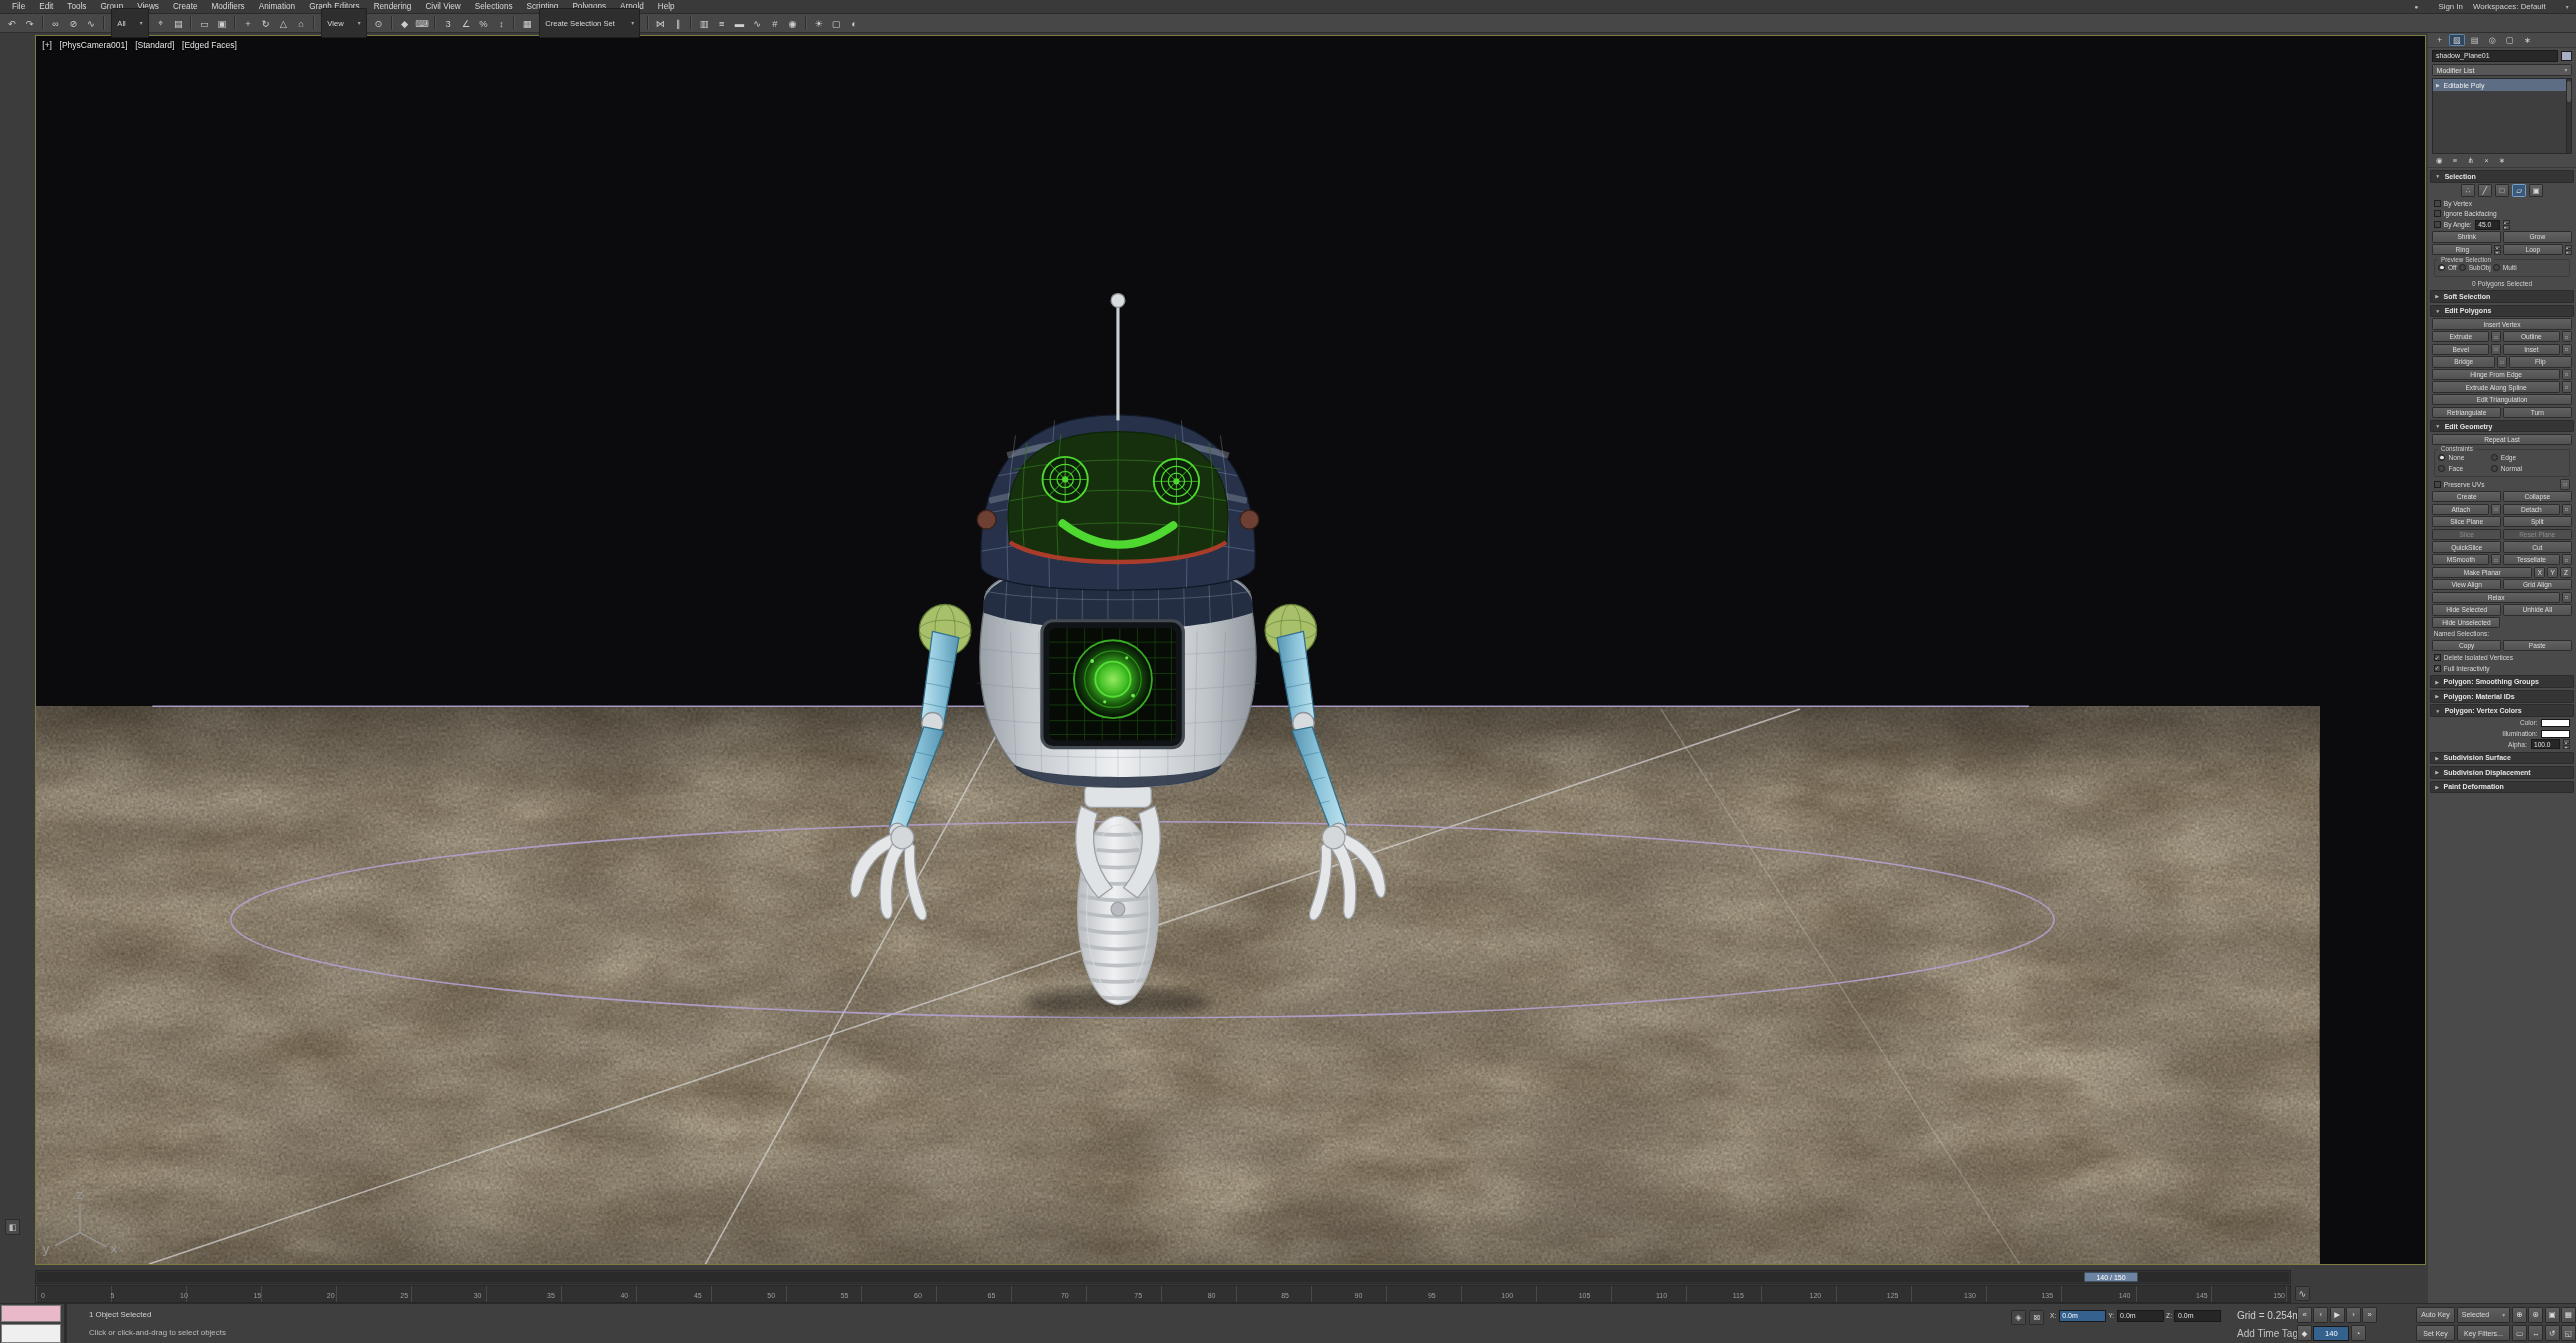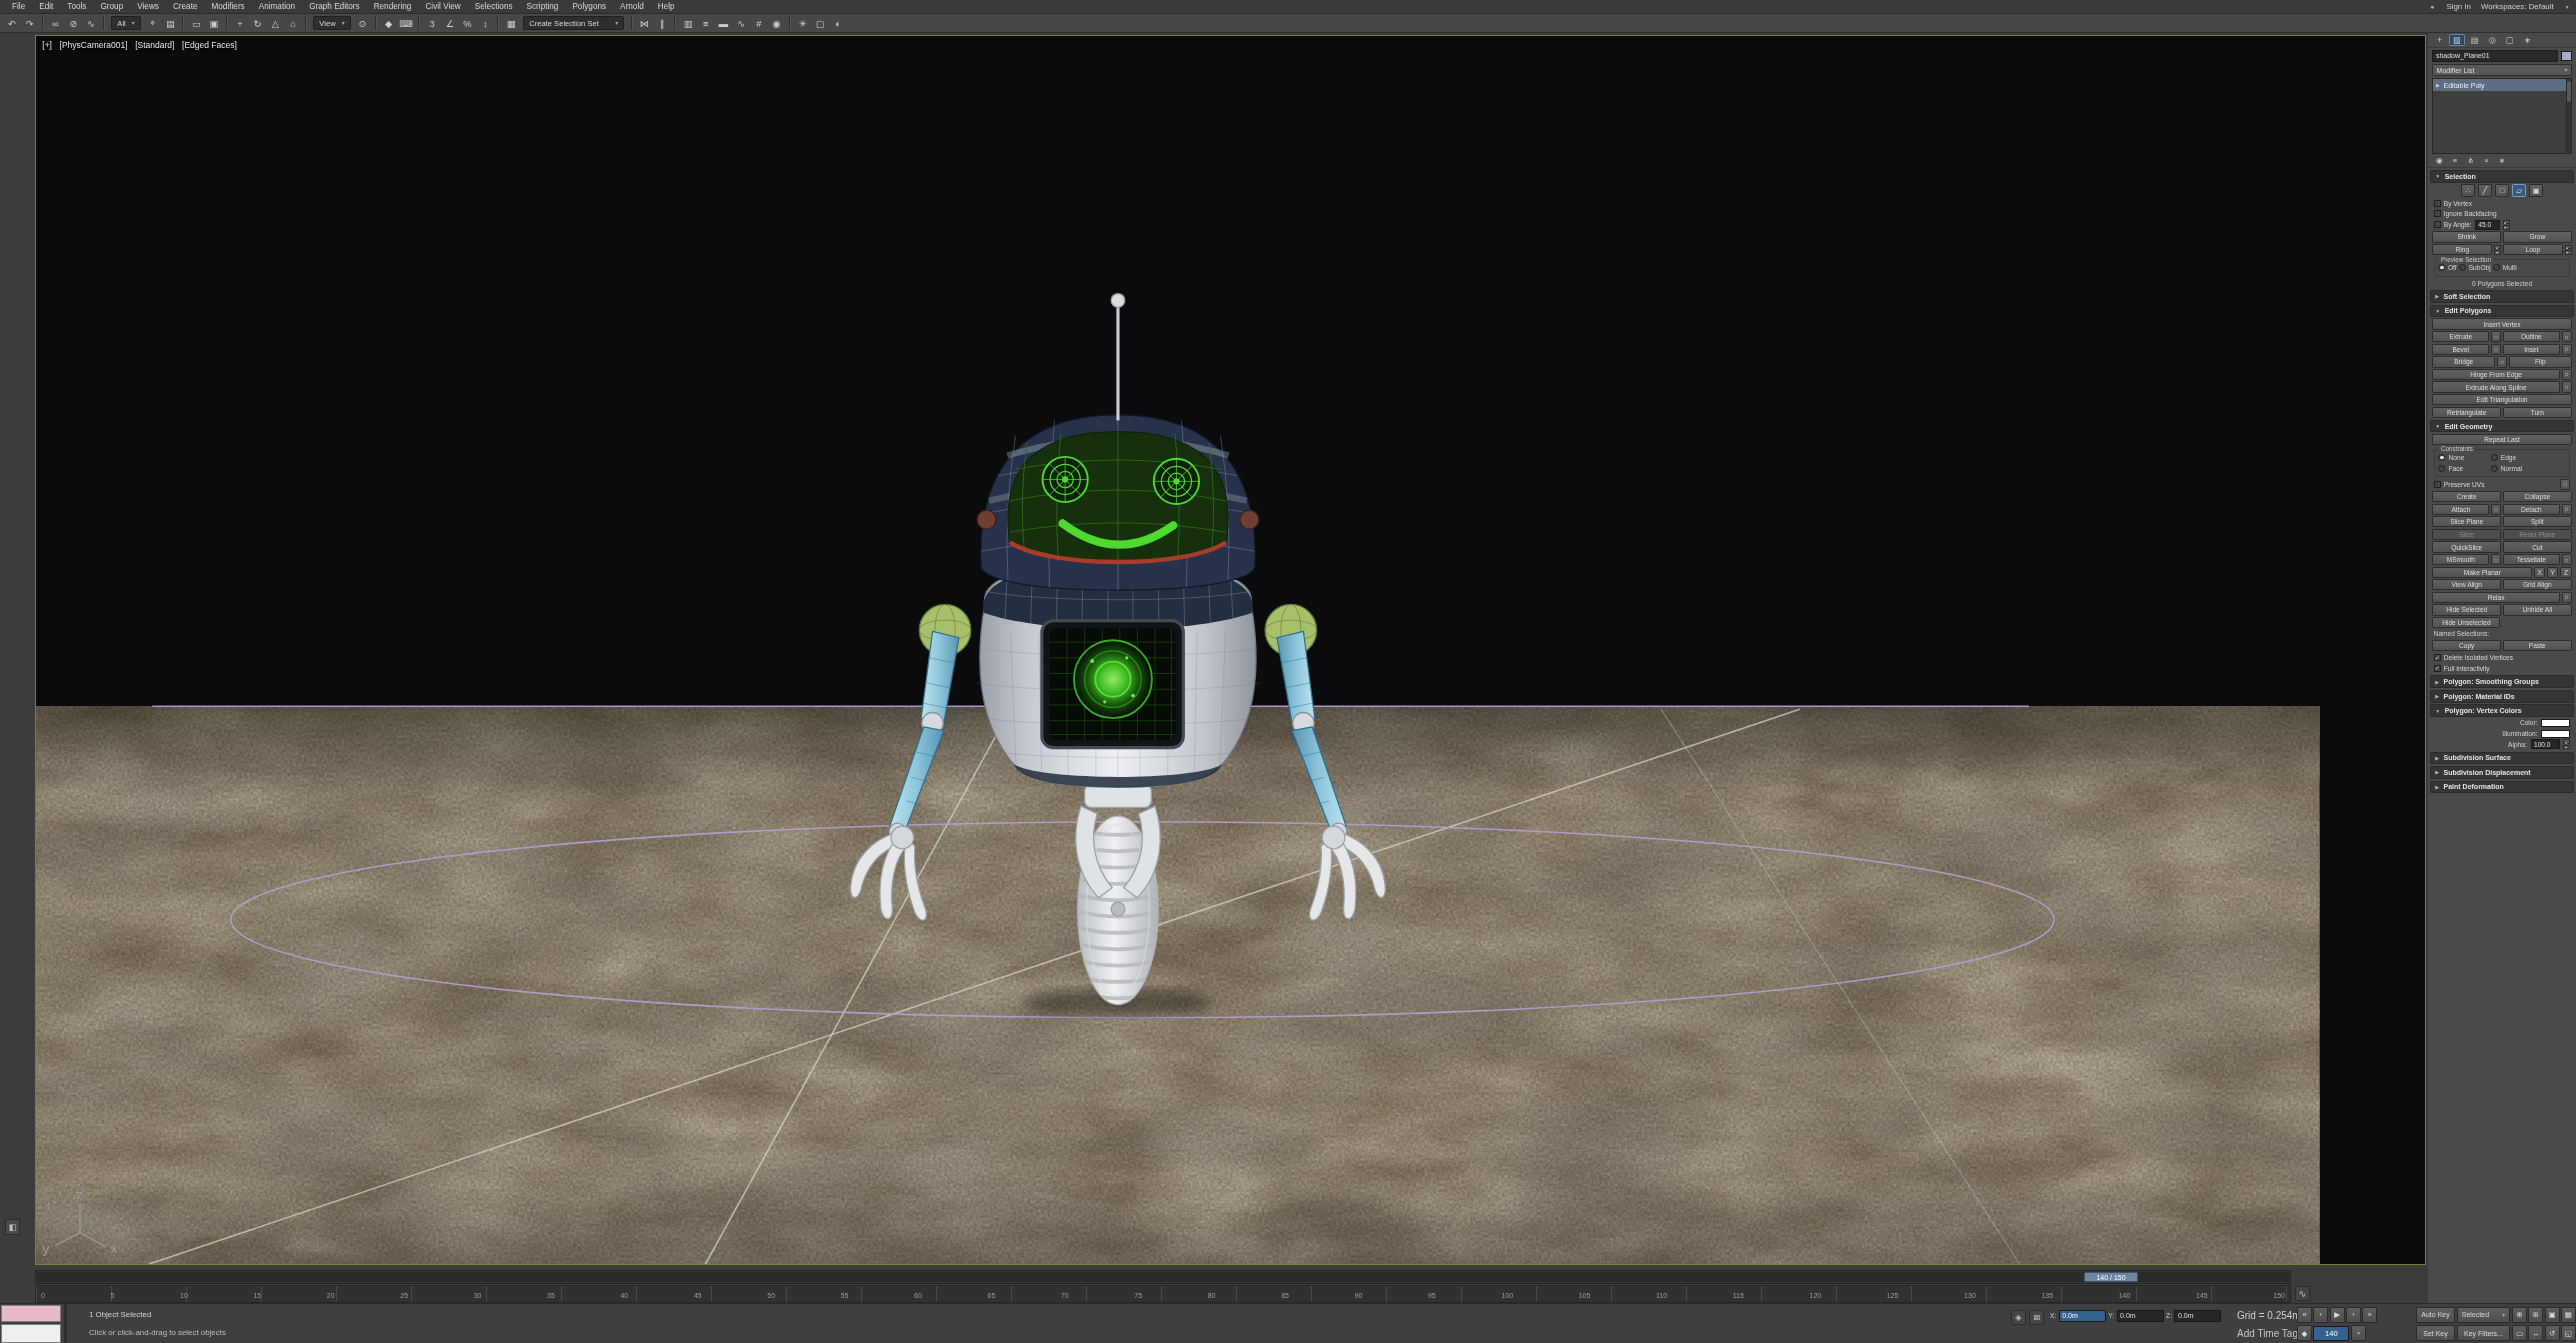--- a/index.html
+++ b/index.html
@@ -3,29 +3,29 @@
 <meta charset="utf-8">
 <style>
 *{margin:0;padding:0;box-sizing:border-box}
 html,body{width:2576px;height:1343px;background:#3c3c3c;font-family:"Liberation Sans","DejaVu Sans",sans-serif;overflow:hidden}
 #root{position:absolute;top:0;left:0;width:2576px;height:1343px}
 
 .menubar{position:absolute;left:0;top:0;right:0;height:14px;background:#3a3a3a;border-bottom:0.6px solid #2b2b2b;display:flex;align-items:center;justify-content:space-between;padding:0 5px;z-index:5}
 .menus{display:flex;height:100%;align-items:center}
 .menu-item{padding:0 7px;font-size:8.2px;color:#d8d8d8;line-height:14px;white-space:nowrap}
 .menubar-right{display:flex;align-items:center;gap:10px;margin-right:2.5px}
-.signin,.ws{display:flex;align-items:center;gap:12px;font-size:7.9px;color:#d0d0d0;white-space:nowrap}
+.signin,.ws{display:flex;align-items:center;gap:20px;font-size:7.9px;color:#d0d0d0;white-space:nowrap}
 .usr-ic{font-size:6.3px;color:#b8b8b8}
 .car{font-size:5.7px;color:#a8a8a8}
 
 .toolbar{position:absolute;left:0;top:14px;right:0;height:19px;background:#474747;border-bottom:0.6px solid #2e2e2e;display:flex;align-items:center;padding:0 3.8px;gap:1.3px;z-index:5}
 .ticons{display:flex;align-items:center;gap:1.3px}
 .ticon{width:16.4px;height:15px;display:flex;align-items:center;justify-content:center;font-size:9.4px;color:#cfcfcf;border-radius:1.3px;background:transparent}
 .ticon[data-name="toolbar-separator"]{width:1.3px;height:14px;background:#393939;border-left:0.6px solid #2d2d2d;border-right:0.6px solid #565656;margin:0 2.5px;font-size:0}
-.tcombo{height:14px;background:#2e2e2e;border:0.6px solid #1f1f1f;border-radius:1.3px;color:#d8d8d8;font-size:7.6px;display:flex;align-items:center;gap:6px;padding:0 5px;margin:0 2.5px;white-space:nowrap}
+.tcombo{height:30px;background:#2e2e2e;border:0.6px solid #1f1f1f;border-radius:1.3px;color:#d8d8d8;font-size:7.6px;display:flex;align-items:center;gap:14px;padding:0 5px;margin:0 2.5px;white-space:nowrap}
 .tcombo.wide{min-width:101px;justify-content:space-between}
 
 .viewport{position:absolute;left:35px;top:35px;width:2391px;height:1230px;border:1.3px solid #7c7c3e;background:#0b0b0d;overflow:hidden}
 .viewport svg{position:absolute;left:0;top:0;width:100%;height:100%;display:block}
 .vp-label{position:absolute;left:6.3px;top:3.8px;display:flex;gap:7.6px;font-size:8.5px;color:#e6e6e6;text-shadow:0 0.6px 1.3px #000}
 .layout-tab{position:absolute;left:5px;top:1219px;width:15px;height:16.4px;background:#4a4a4a;border:0.6px solid #2c2c2c;color:#bdbdbd;display:flex;align-items:center;justify-content:center;font-size:8.2px}
 svg text{font-family:"DejaVu Sans","Liberation Sans",sans-serif}
 
 .cp{position:absolute;left:2428px;top:33px;width:148px;height:1270px;background:#4a4a4a;color:#d6d6d6;font-size:7px}
 .cp-tabs{display:flex;align-items:center;gap:1.9px;height:15px;padding:0 3.8px;border-bottom:0.6px solid #3a3a3a}

